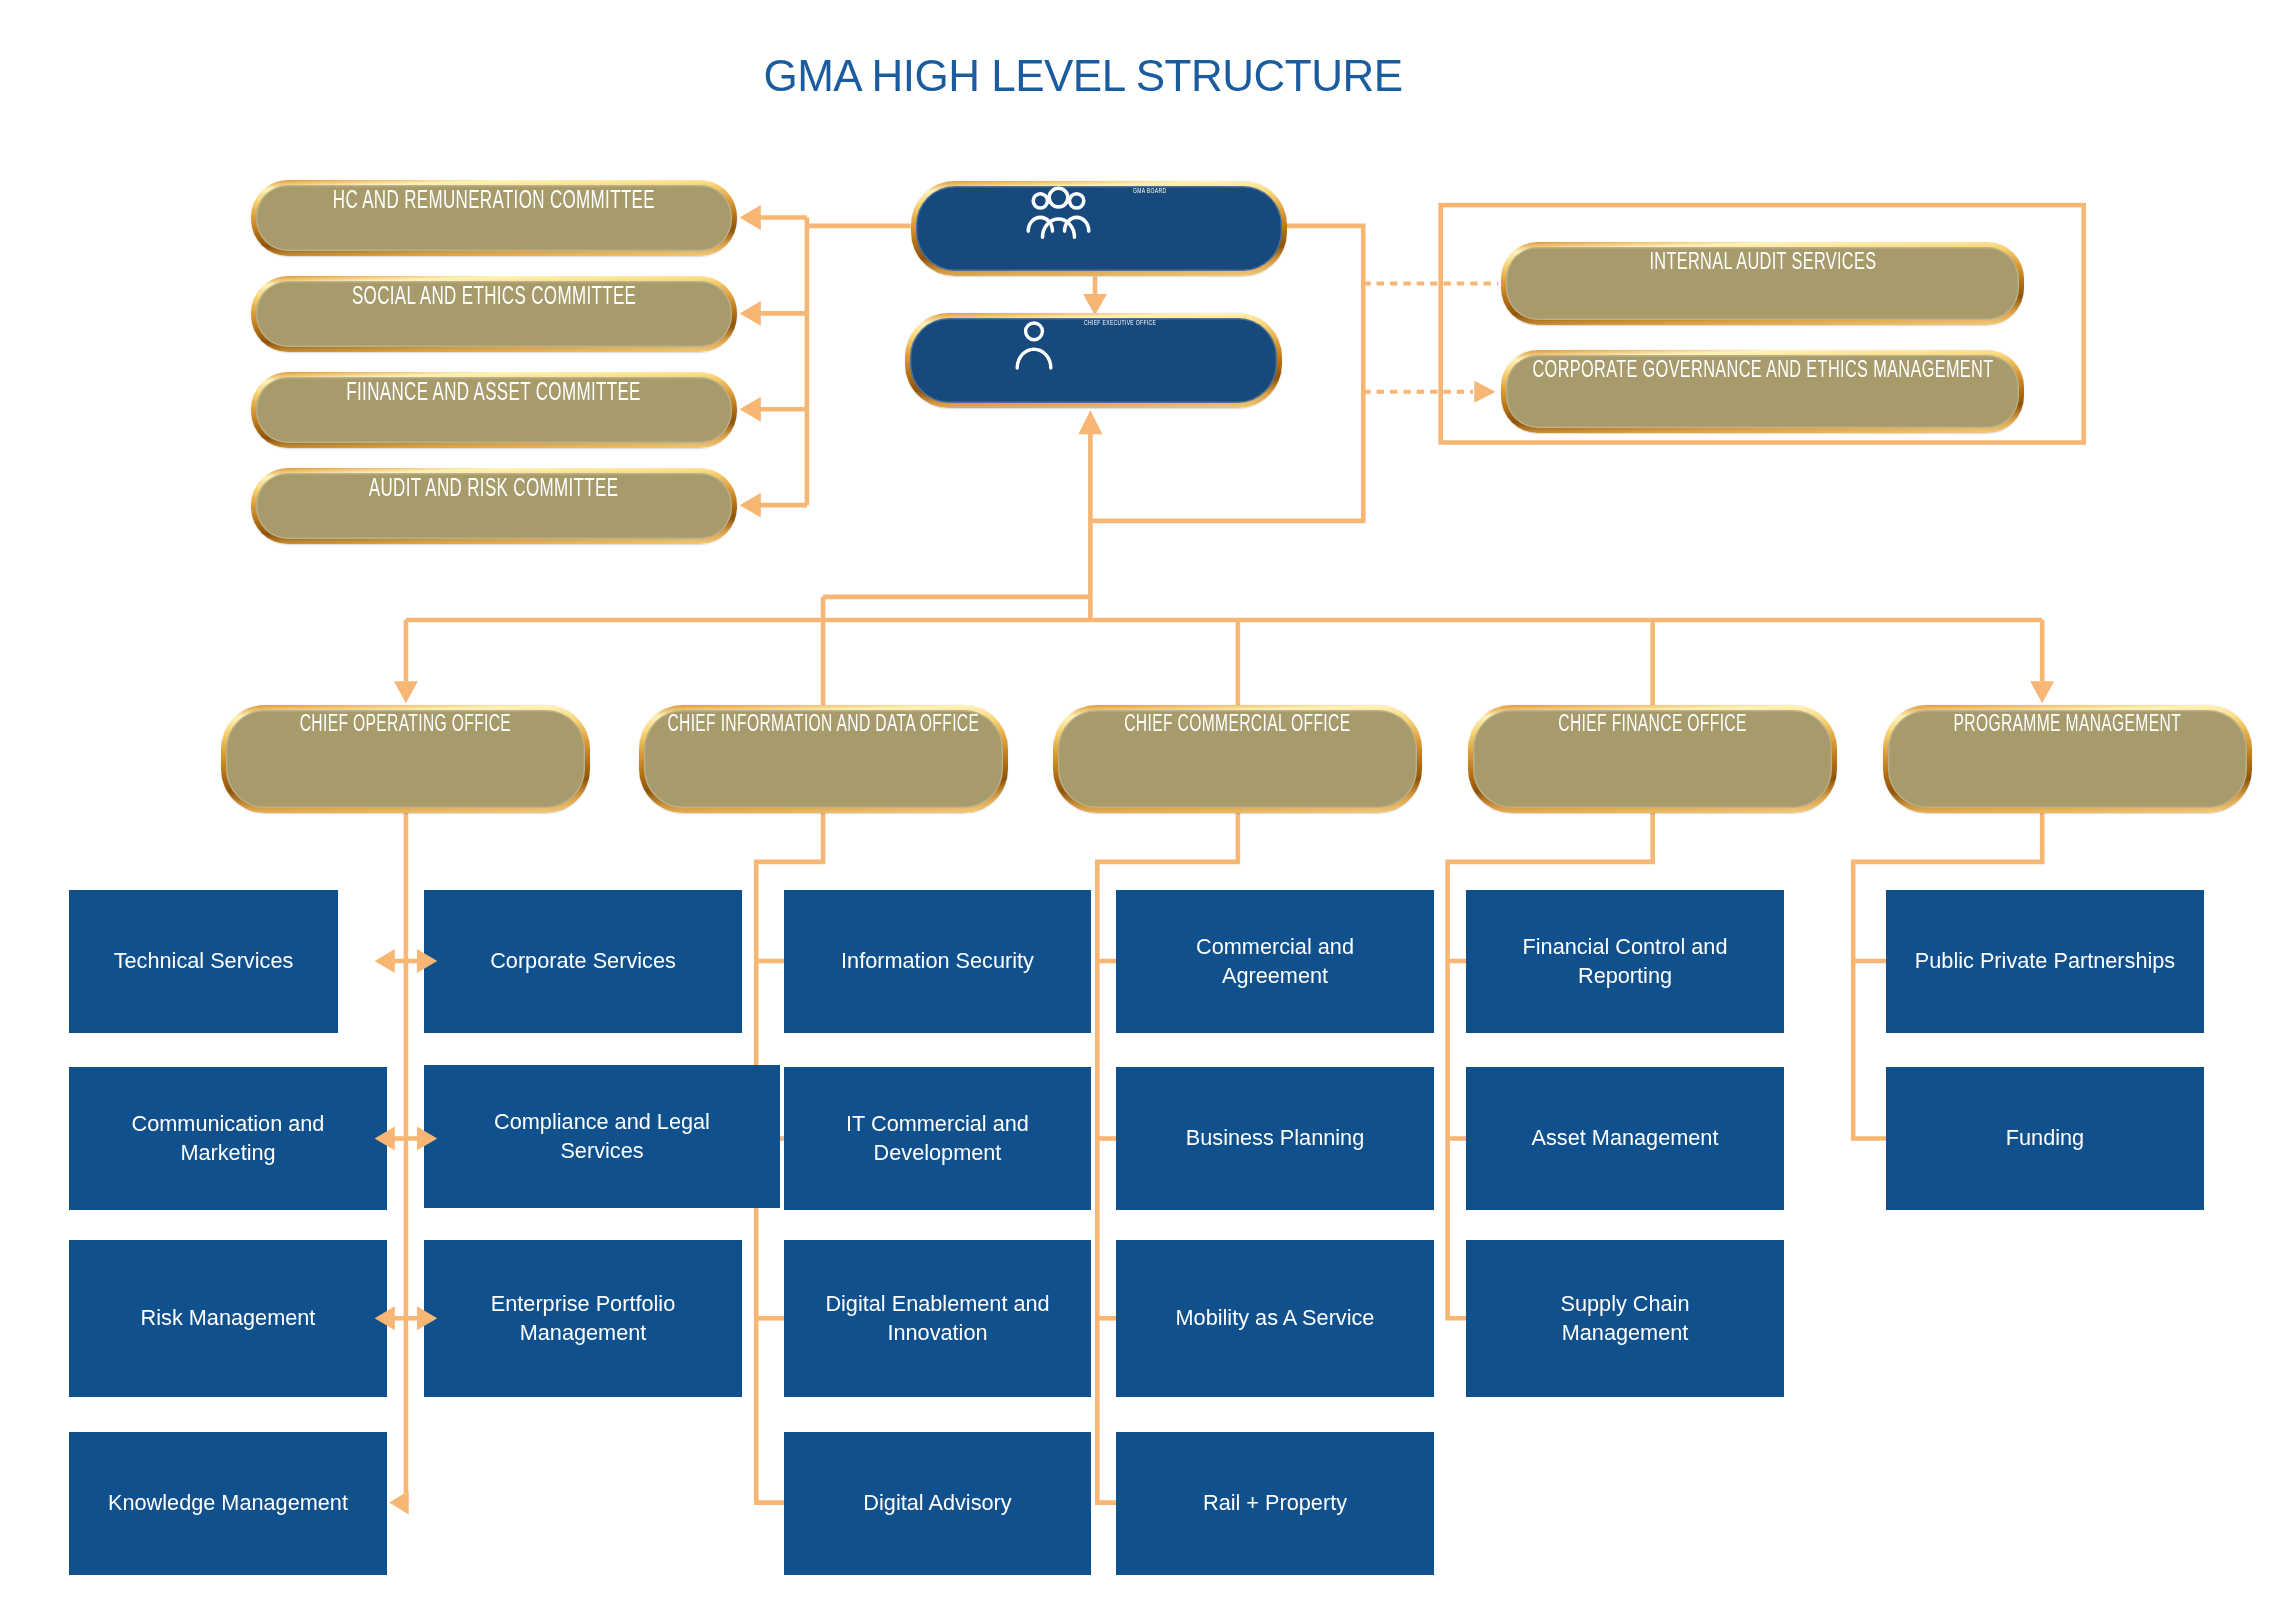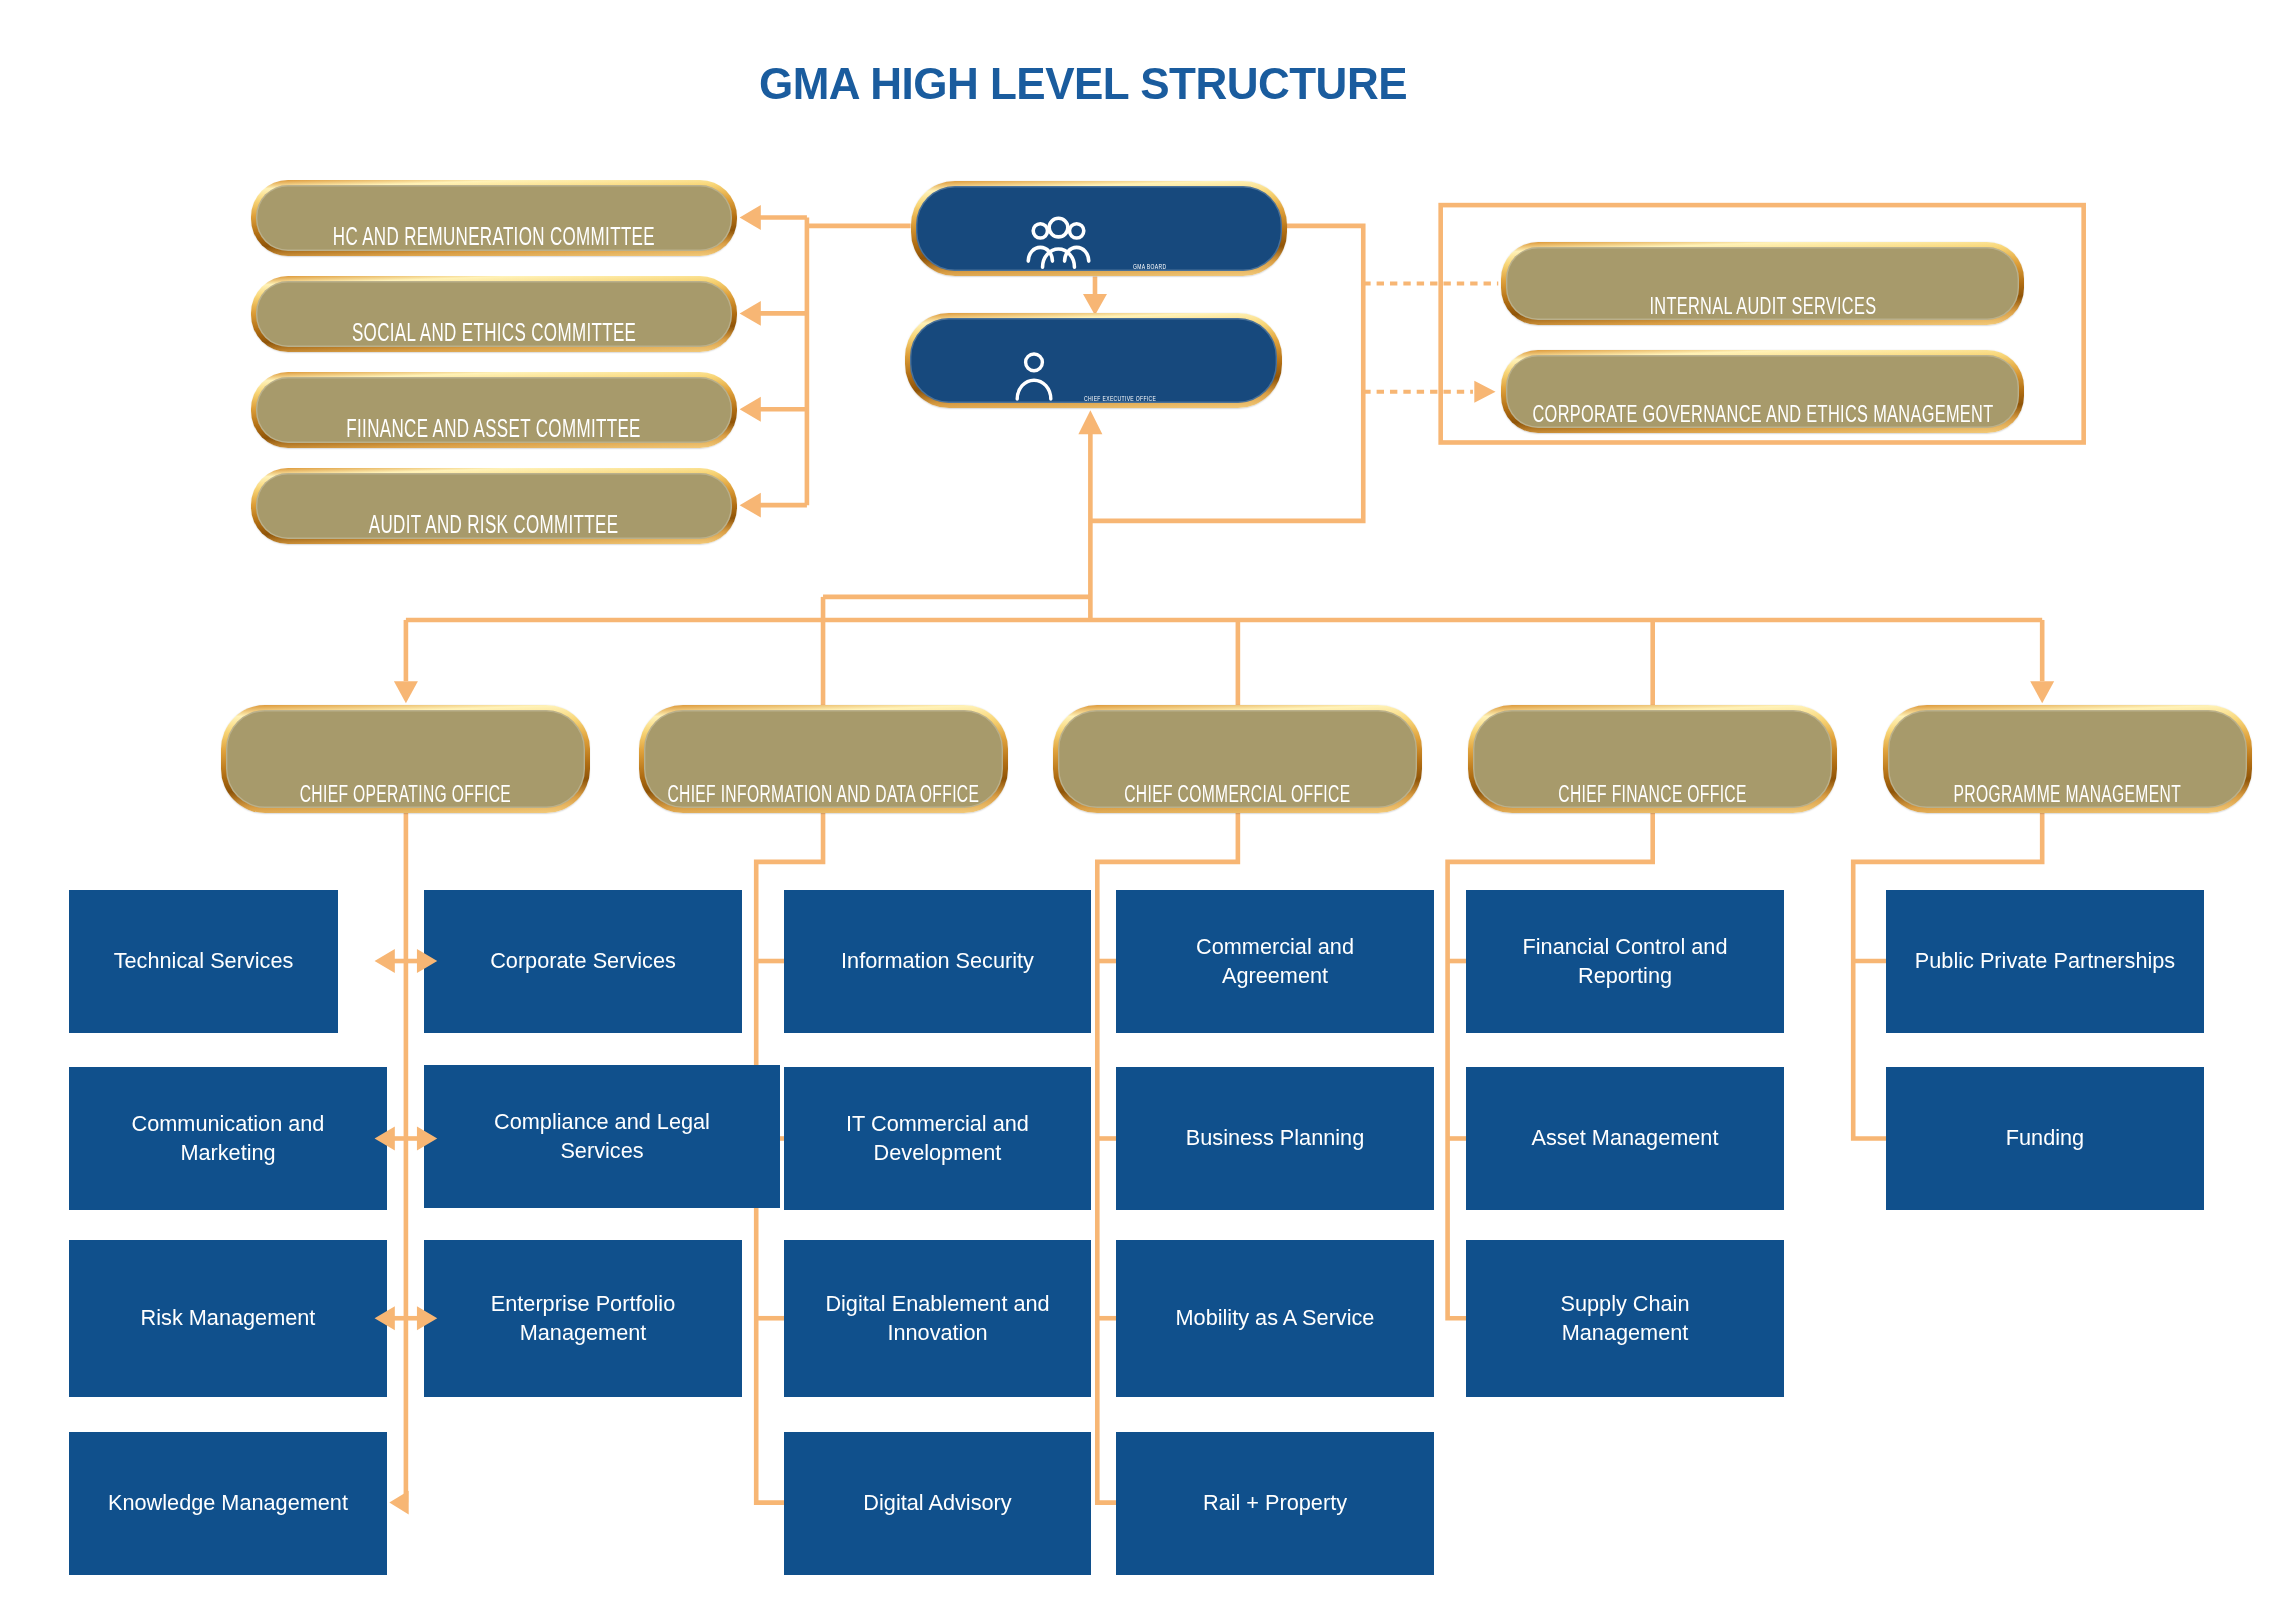--- a/index.html
+++ b/index.html
@@ -14,28 +14,28 @@
   body{background:#fff;font-family:"Liberation Sans", sans-serif;}
   .canvas{position:relative;width:2284px;height:1616px;background:#fff;overflow:hidden}
   svg.layer{position:absolute;left:0;top:0;width:2284px;height:1616px}
   .behind{z-index:1}
   .front{z-index:3}
   .ln{stroke:var(--connector);stroke-width:10;fill:none}
   .dt{stroke:var(--connector);stroke-width:9;stroke-dasharray:16 13;fill:none}
   .hd{fill:var(--connector);stroke:none}
   .bx{stroke:var(--connector);stroke-width:10;fill:none}
 
-  .title{position:absolute;left:1083px;top:59px;transform:translateX(-50%);
-    font-size:44px;font-weight:700;letter-spacing:-0.5px;color:var(--title_blue);
+  .title{position:absolute;left:1083px;top:51px;transform:translateX(-50%);
+    font-size:44px;font-weight:400;letter-spacing:-0.5px;color:var(--title_blue);
     white-space:nowrap;z-index:2}
 
   .gold{position:absolute;z-index:2;padding:4.6px;
     background:linear-gradient(178deg,#d98f2b 0%,#fff2b8 10%,#f8d678 22%,#e0a23c 38%,#b26f14 58%,#8f5408 72%,#d99e45 86%,#f4cd7e 100%);
     box-shadow:0 0.9px 1.4px rgba(0,0,0,.15)}
-  .gold .inner{width:100%;height:100%;display:flex;align-items:flex-end;justify-content:center;
+  .gold .inner{width:100%;height:100%;display:flex;align-items:flex-start;justify-content:center;
     gap:32px;color:var(--text_white);box-shadow:inset 0 0 0 1.4px rgba(255,255,255,.22)}
   .r80{border-radius:37px}.r80 .inner{border-radius:32px}
   .r95{border-radius:44px}.r95 .inner{border-radius:39px}
   .khaki .inner{background:var(--khaki)}
   .navy .inner{background:var(--navy_pill)}
 
   .cond{display:inline-block;transform:scaleX(.68);transform-origin:50% 50%;white-space:nowrap;
     font-weight:400;letter-spacing:0.5px}
   .committee .cond{font-size:25px}
   .oversight-pill .cond{font-size:24px}

